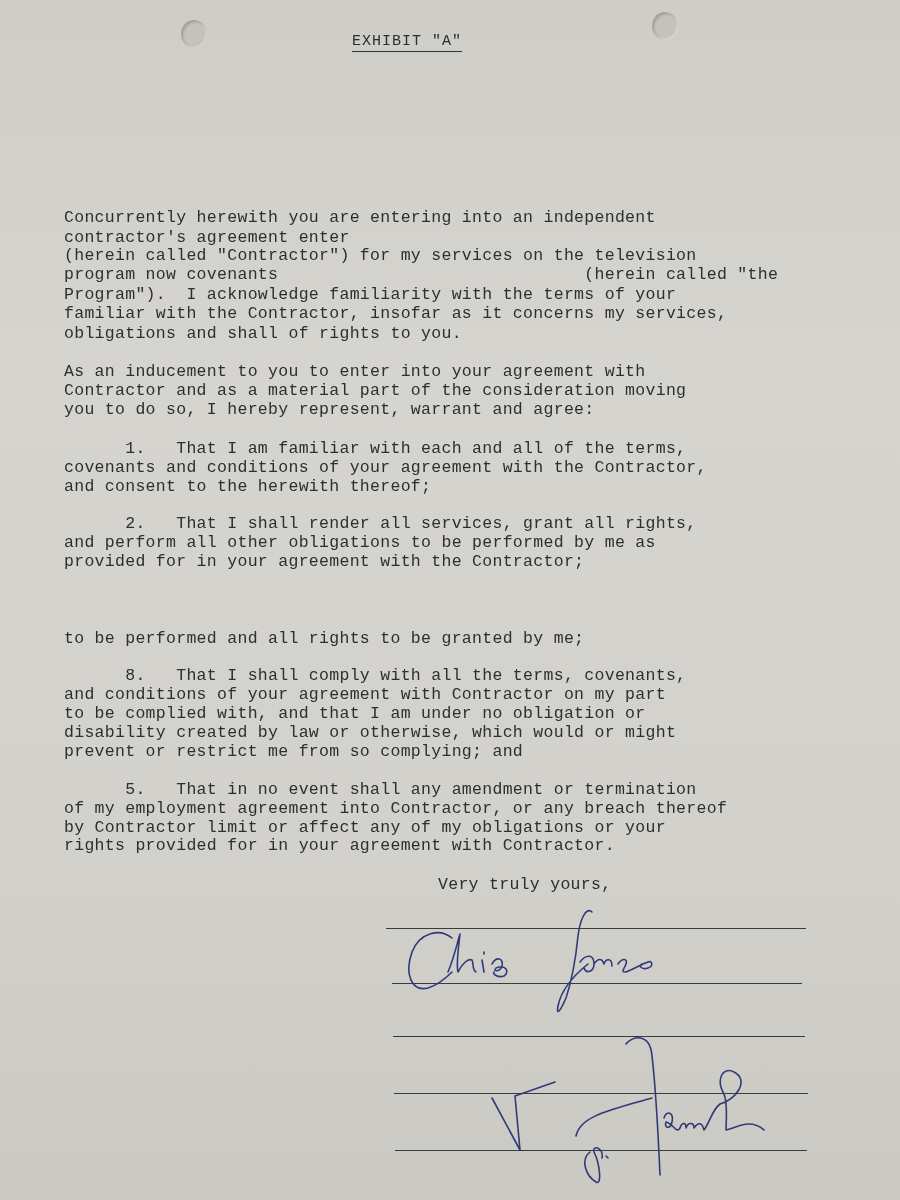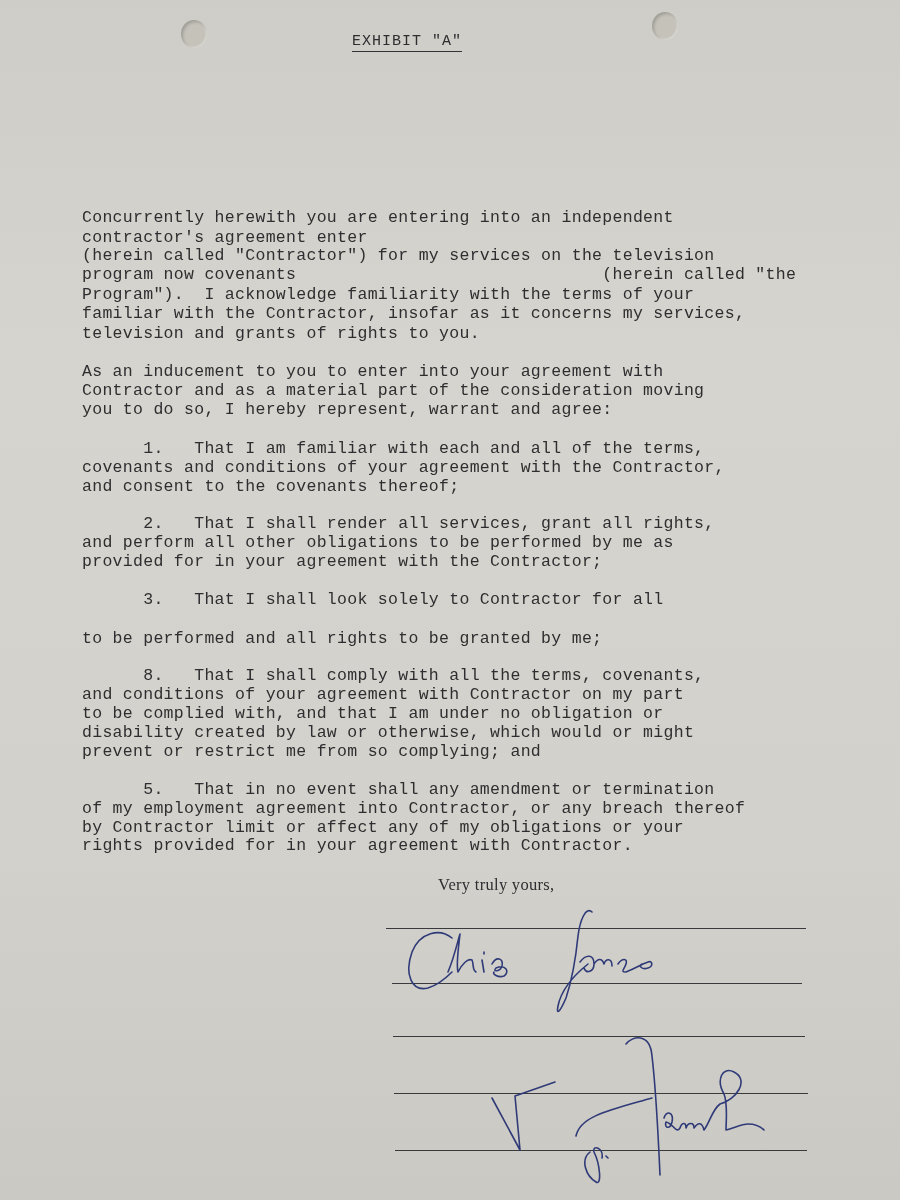--- a/index.html
+++ b/index.html
@@ -16,21 +16,21 @@
   .hole {
     position:absolute; width:26px; height:28px; border-radius:50%;
     background:#c4c2b9; box-shadow: inset 2px 2px 3px rgba(0,0,0,0.18), inset -1px -1px 2px rgba(255,255,255,0.4);
   }
   .title {
     position:absolute; left:352px; top:33px;
     font-size:15px; letter-spacing:1px;
     border-bottom:1.5px solid #333; padding-bottom:1px;
   }
   .line {
-    position:absolute; left:82px; font-size:16.5px; white-space:pre; letter-spacing:0.3px;
+    position:absolute; left:64px; font-size:16.5px; white-space:pre; letter-spacing:0.3px;
   }
   .sig-line {
     position:absolute; height:0; border-top:1.4px solid #3a3a3c;
   }
   .sig-svg { position:absolute; left:380px; top:860px; }
 </style>
 </head>
 <body>
 
 <div class="page">
@@ -38,49 +38,48 @@
   <div class="hole" style="left:652px;top:12px;"></div>
 
   <div class="title">EXHIBIT "A"</div>
 
   <div class="line" style="top:208px">Concurrently herewith you are entering into an independent</div>
   <div class="line" style="top:228px">contractor's agreement enter</div>
   <div class="line" style="top:246px">(herein called "Contractor") for my services on the television</div>
   <div class="line" style="top:265px">program now covenants                              (herein called "the</div>
   <div class="line" style="top:285px">Program").  I acknowledge familiarity with the terms of your</div>
   <div class="line" style="top:304px">familiar with the Contractor, insofar as it concerns my services,</div>
-  <div class="line" style="top:324px">television and grants of rights to you.</div>
+  <div class="line" style="top:324px">obligations and shall of rights to you.</div>
 
   <div class="line" style="top:362px">As an inducement to you to enter into your agreement with</div>
   <div class="line" style="top:381px">Contractor and as a material part of the consideration moving</div>
   <div class="line" style="top:400px">you to do so, I hereby represent, warrant and agree:</div>
 
   <div class="line" style="top:439px">      1.   That I am familiar with each and all of the terms,</div>
   <div class="line" style="top:458px">covenants and conditions of your agreement with the Contractor,</div>
-  <div class="line" style="top:477px">and consent to the covenants thereof;</div>
+  <div class="line" style="top:477px">and consent to the herewith thereof;</div>
 
   <div class="line" style="top:514px">      2.   That I shall render all services, grant all rights,</div>
   <div class="line" style="top:533px">and perform all other obligations to be performed by me as</div>
   <div class="line" style="top:552px">provided for in your agreement with the Contractor;</div>
 
-  <div class="line" style="top:590px">      3.   That I shall look solely to Contractor for all</div>
   <div class="line" style="top:629px">to be performed and all rights to be granted by me;</div>
 
   <div class="line" style="top:666px">      8.   That I shall comply with all the terms, covenants,</div>
   <div class="line" style="top:685px">and conditions of your agreement with Contractor on my part</div>
   <div class="line" style="top:704px">to be complied with, and that I am under no obligation or</div>
   <div class="line" style="top:723px">disability created by law or otherwise, which would or might</div>
   <div class="line" style="top:742px">prevent or restrict me from so complying; and</div>
 
   <div class="line" style="top:780px">      5.   That in no event shall any amendment or termination</div>
   <div class="line" style="top:799px">of my employment agreement into Contractor, or any breach thereof</div>
   <div class="line" style="top:818px">by Contractor limit or affect any of my obligations or your</div>
   <div class="line" style="top:836px">rights provided for in your agreement with Contractor.</div>
 
-  <div class="line" style="top:875px; left:438px;font-family:Liberation Serif, serif;">Very truly yours,</div>
+  <div class="line" style="top:875px; left:438px;">Very truly yours,</div>
 
   <div class="sig-line" style="left:386px; width:420px; top:928px;"></div>
   <div class="sig-line" style="left:392px; width:410px; top:983px;"></div>
   <div class="sig-line" style="left:393px; width:412px; top:1036px;"></div>
   <div class="sig-line" style="left:394px; width:414px; top:1093px;"></div>
   <div class="sig-line" style="left:395px; width:412px; top:1150px;"></div>
 
   <svg class="sig-svg" width="460" height="340" viewBox="0 0 460 340">
     <g fill="none" stroke="#2f3a78" stroke-width="1.6" stroke-linecap="round" stroke-linejoin="round">
 

